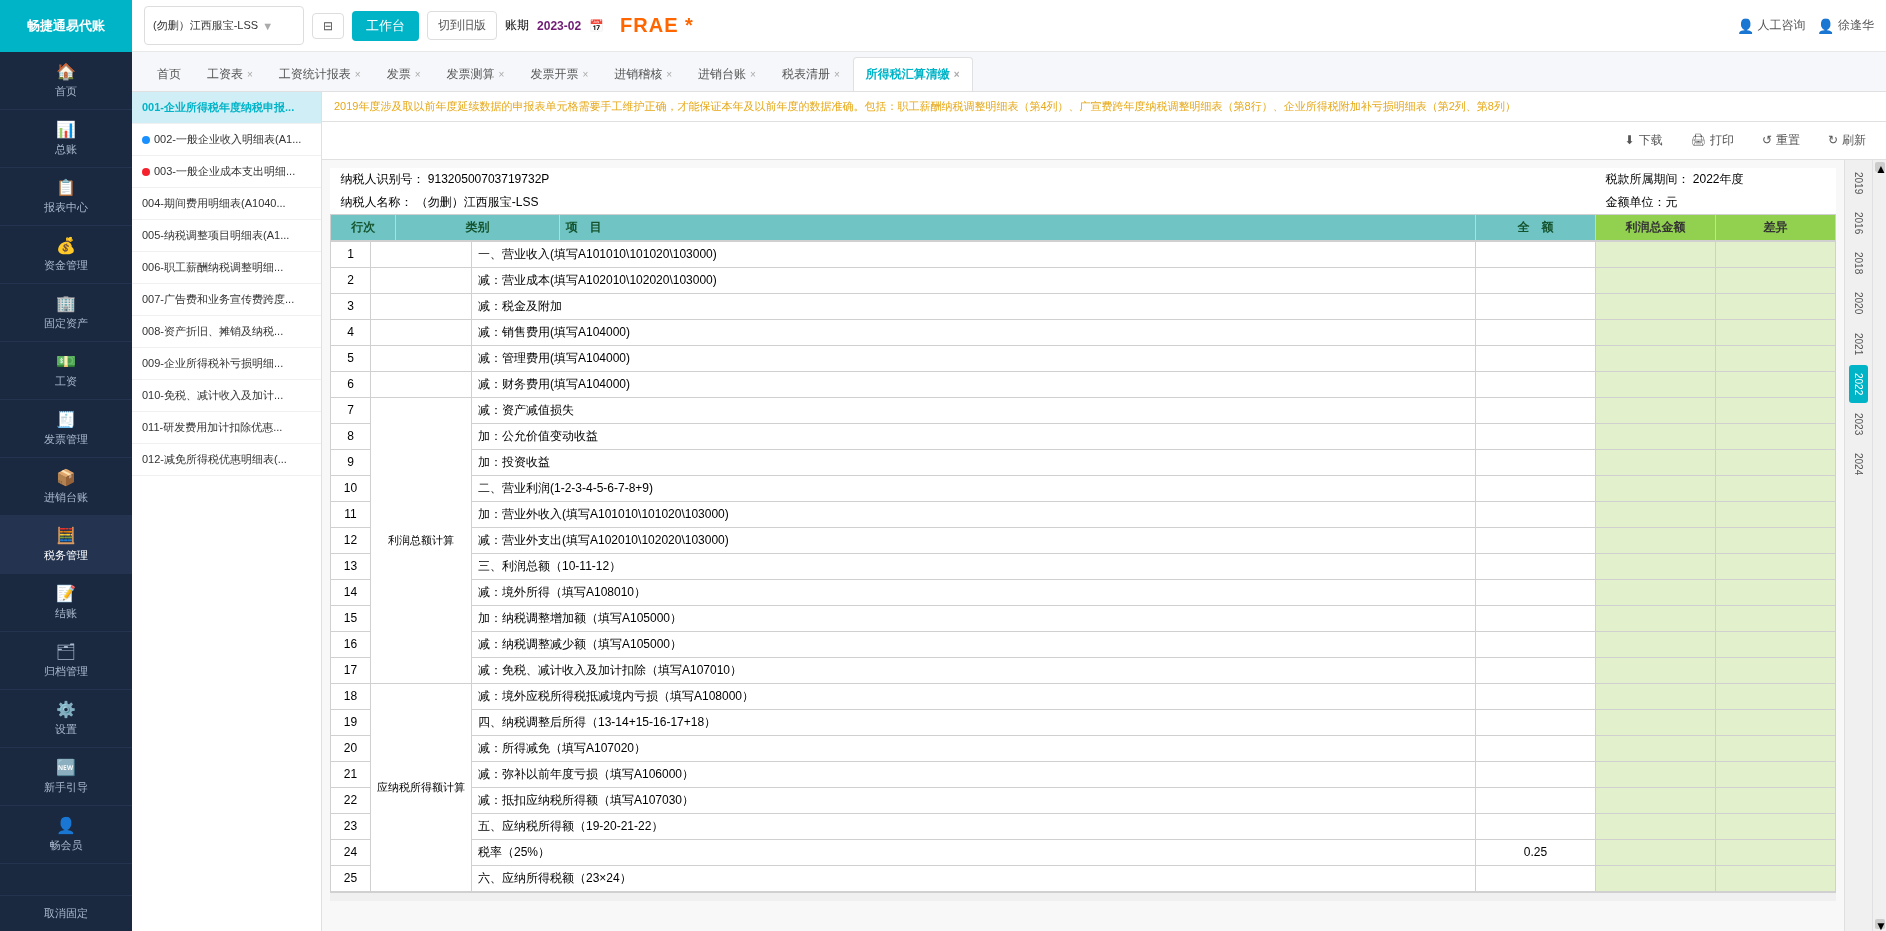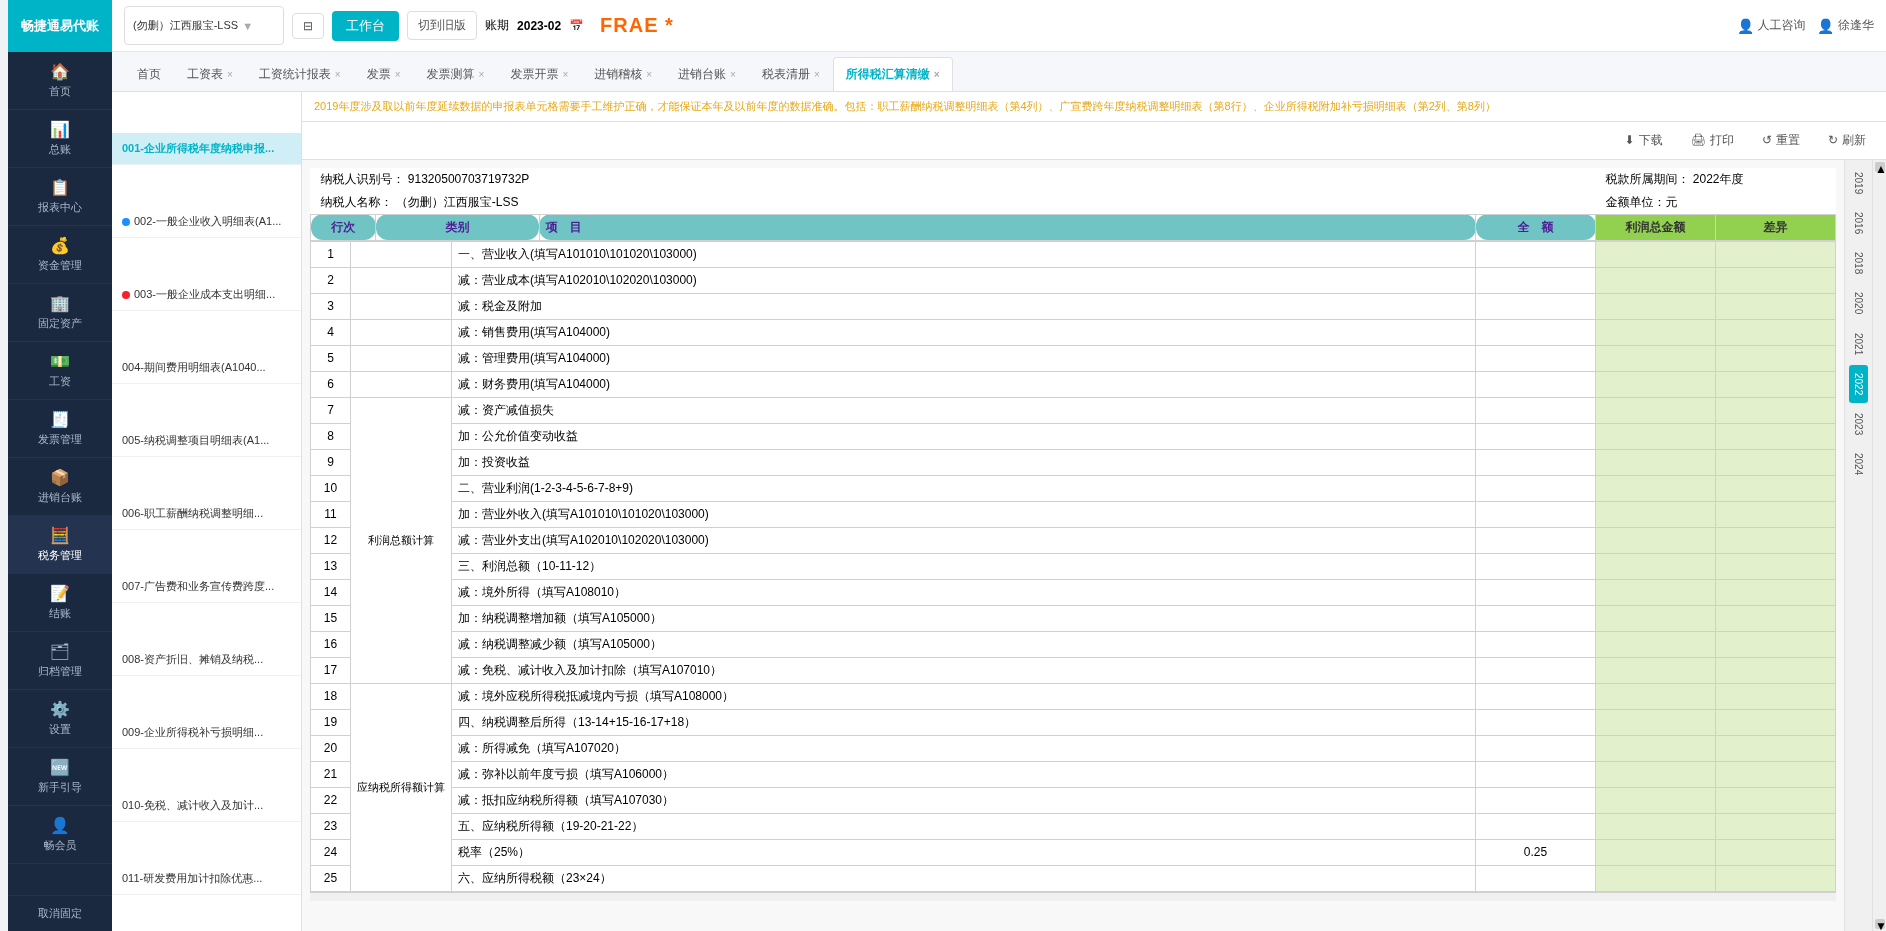--- a/index.html
+++ b/index.html
@@ -1,27 +1,26 @@
 <!DOCTYPE html>
 <html><head>
   <meta charset="utf-8">
   <style>
     * { box-sizing: border-box; margin: 0; padding: 0; }
     body { font-family: 'Microsoft YaHei', Arial, sans-serif; font-size: 12px; background: #f0f2f5; display: flex; height: 931px; overflow: hidden; }
 
     
     .sidebar {
-      width: 104px;
+      width: 132px;
       background: #1a2840;
       display: flex;
       flex-direction: column;
       flex-shrink: 0;
       height: 100%;
       color: #fff;
-      margin-left: 8px;
     }
     .sidebar-logo {
       background: #00b4c8;
       padding: 12px 8px;
       text-align: center;
       font-size: 13px;
       font-weight: bold;
       color: #fff;
       height: 52px;
       display: flex;
@@ -170,21 +169,20 @@
     }
     .left-panel-item {
       padding: 8px 10px;
       font-size: 11px;
       color: #333;
       cursor: pointer;
       border-bottom: 1px solid #f0f0f0;
       display: flex;
       align-items: center;
       gap: 4px;
-      margin-top: 41px;
     }
     .left-panel-item.active { background: #d0eef5; color: #00b4c8; font-weight: bold; }
     .left-panel-item .status-dot {
       width: 8px; height: 8px; border-radius: 50%; flex-shrink: 0;
     }
     .dot-blue { background: #1890ff; }
     .dot-red { background: #f5222d; }
 
     
     .right-panel {
@@ -258,23 +256,22 @@
       padding: 3px 10px;
       font-size: 12px;
     }
     .col-header-green {
       background: #92d050;
       color: #333;
       font-weight: bold;
     }
     .col-header-teal {
       background: #70c4c4;
-      color: #4c1d95;
+      color: #14532d;
       font-weight: bold;
-      border-radius: 12px;
     }
     .row-num-col {
       width: 40px;
     }
     .category-col {
       width: 100px;
     }
     .item-col {
       min-width: 320px;
       text-align: left !important;
@@ -391,21 +388,21 @@
 
   <div class="topbar">
     <div class="topbar-company">
       <span>(勿删）江西服宝-LSS</span>
       <span style="color:#aaa;">▼</span>
     </div>
     <button class="topbar-btn">⊟</button>
     <button class="topbar-workbench">工作台</button>
     <button class="topbar-btn">切到旧版</button>
     <span style="color:#000000;">账期</span>
-    <span style="font-weight:bold;color:#000000;">2023-02</span>
+    <span style="font-weight:bold;color:#701a75;">2023-02</span>
     <span style="color:#00b4c8;">📅</span>
 
     <span class="fraestar">FRAE *</span>
 
     <div class="topbar-right">
   <span style="cursor:pointer;color:#555;display:flex;align-items:center;gap:3px;">
     <span style="font-size:14px;">👤</span>
     <span>人工咨询</span>
   </span>
   <span style="display:flex;align-items:center;gap:3px;">

